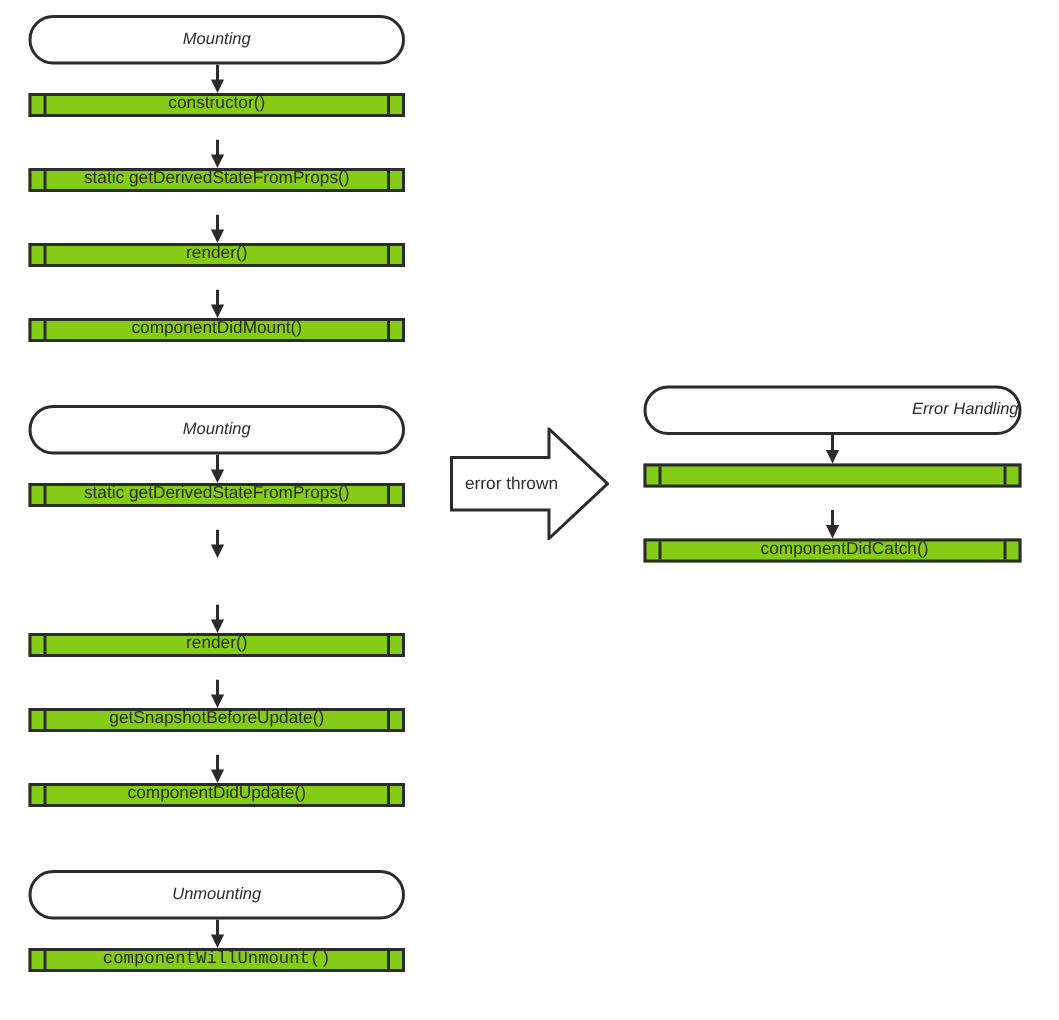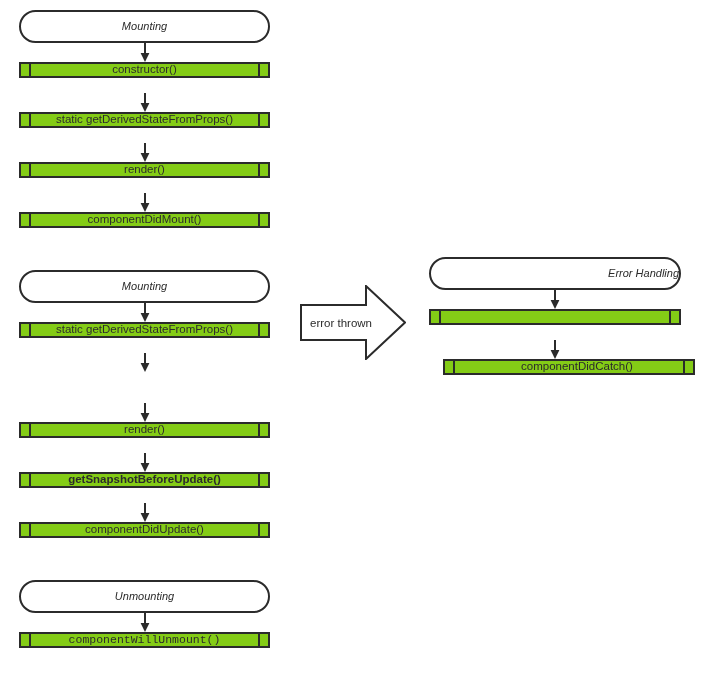--- a/index.html
+++ b/index.html
@@ -196,21 +196,21 @@
     <span class="label">render()</span>
   </div>
 
   <div class="connector" style="left:137.5px; top:453px; height:19px;">
     <svg width="14" height="19" viewBox="0 0 14 19">
       <line x1="7" y1="0" x2="7" y2="12" stroke="#2b2b2b" stroke-width="2"></line>
       <polygon points="7,19 2.6,10 11.4,10" fill="#2b2b2b"></polygon>
     </svg>
   </div>
 
-  <div class="node process" style="left:19px; top:472px; width:251px;font-weight:bold;">
+  <div class="node process" style="left:19px; top:472px; width:251px;">
     <span class="bar left"></span>
     <span class="bar right"></span>
     <span class="label">getSnapshotBeforeUpdate()</span>
   </div>
 
   <div class="connector" style="left:137.5px; top:503px; height:19px;">
     <svg width="14" height="19" viewBox="0 0 14 19">
       <line x1="7" y1="0" x2="7" y2="12" stroke="#2b2b2b" stroke-width="2"></line>
       <polygon points="7,19 2.6,10 11.4,10" fill="#2b2b2b"></polygon>
     </svg>
@@ -262,19 +262,19 @@
     <span class="bar right"></span>
   </div>
 
   <div class="connector" style="left:548px; top:340px; height:19px;">
     <svg width="14" height="19" viewBox="0 0 14 19">
       <line x1="7" y1="0" x2="7" y2="12" stroke="#2b2b2b" stroke-width="2"></line>
       <polygon points="7,19 2.6,10 11.4,10" fill="#2b2b2b"></polygon>
     </svg>
   </div>
 
-  <div class="node process" style="left:443px; top:359px; width:252px;padding-left:16px;">
+  <div class="node process" style="left:429px; top:359px; width:252px;padding-left:16px;">
     <span class="bar left"></span>
     <span class="bar right"></span>
     <span class="label">componentDidCatch()</span>
   </div>
 
 </div>
 
 </body></html>

